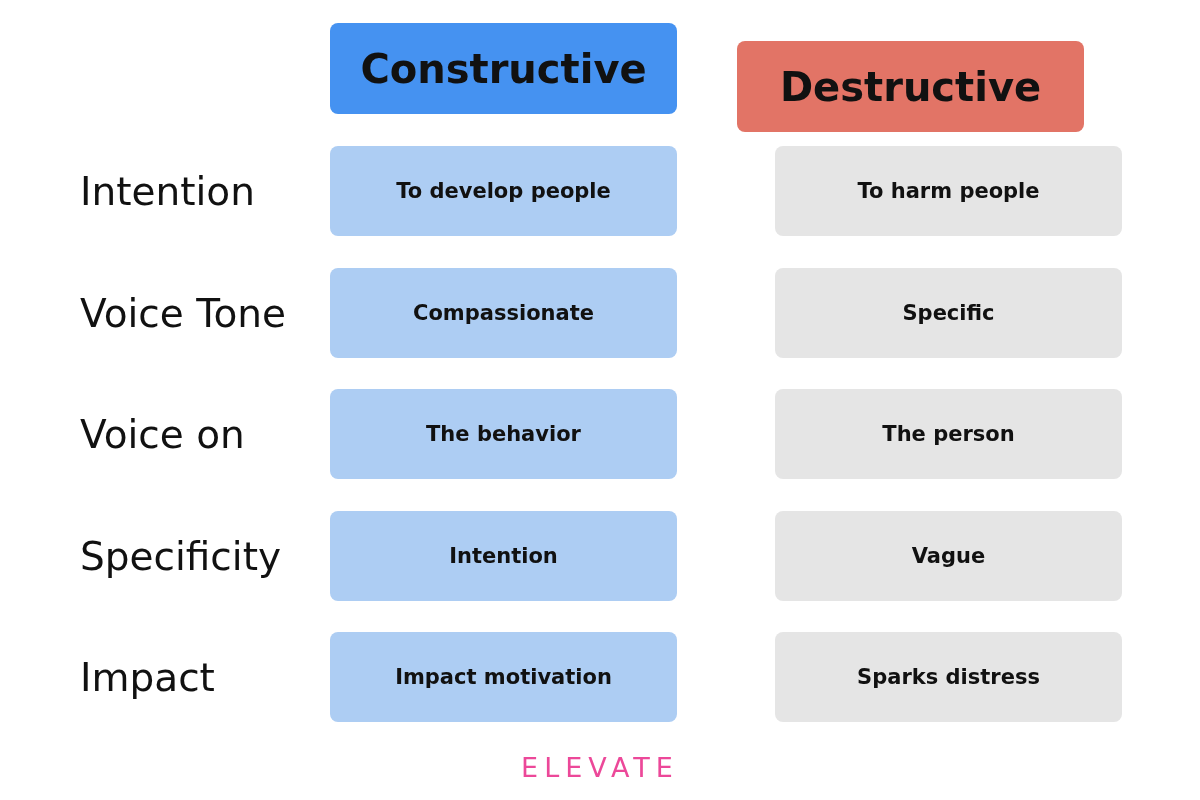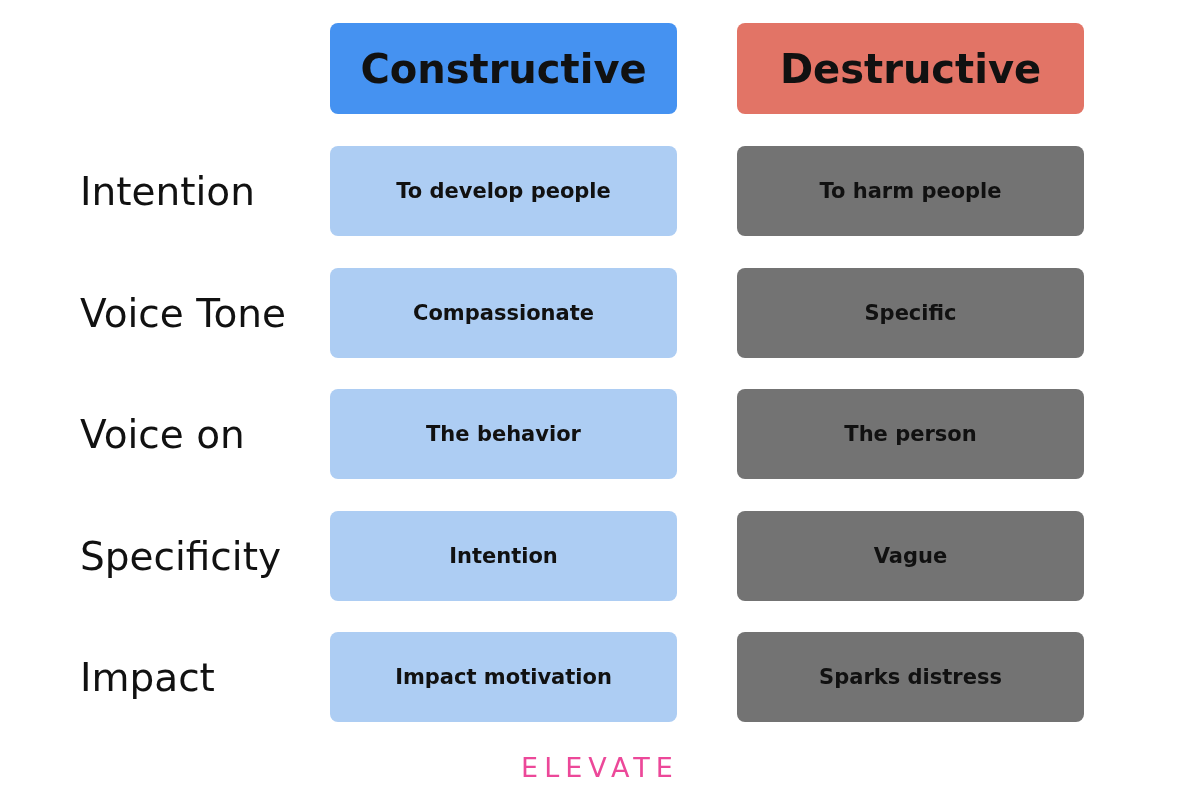--- a/index.html
+++ b/index.html
@@ -4,23 +4,23 @@
 <style>
   html, body { margin:0; padding:0; }
   body { width:1200px; height:800px; background:#ffffff; position:relative; overflow:hidden;
          font-family:"DejaVu Sans", sans-serif; color:#111; }
   .box { position:absolute; width:347px; border-radius:8px; display:flex; align-items:center; justify-content:center;font-weight:bold; }
   .hdr { height:91px; top:23px; font-size:40px; }
   .cell { height:90px; font-size:21px; }
   .c1 { left:330px; }
   .c2 { left:737px; }
   .hdr.c1 { background:#4592f1; }
-  .hdr.c2 { background:#e27466; }
+  .hdr.c2 { background:#e27466;margin-top:18px; }
   .cell.c1 { background:#adcdf3; }
-  .cell.c2 { background:#737373; }
+  .cell.c2 { background:#e5e5e5;margin-left:38px; }
   .label { position:absolute; left:80px; height:90px; display:flex; align-items:center; font-size:39px; }
   .footer { position:absolute; top:752px; left:0; width:1200px; text-align:center; font-size:27px;
             letter-spacing:6px; color:#ec4899; }
 </style>
 </head>
 <body>
 
 <div class="box hdr c1">Constructive</div>
 <div class="box hdr c2">Destructive</div>
 

